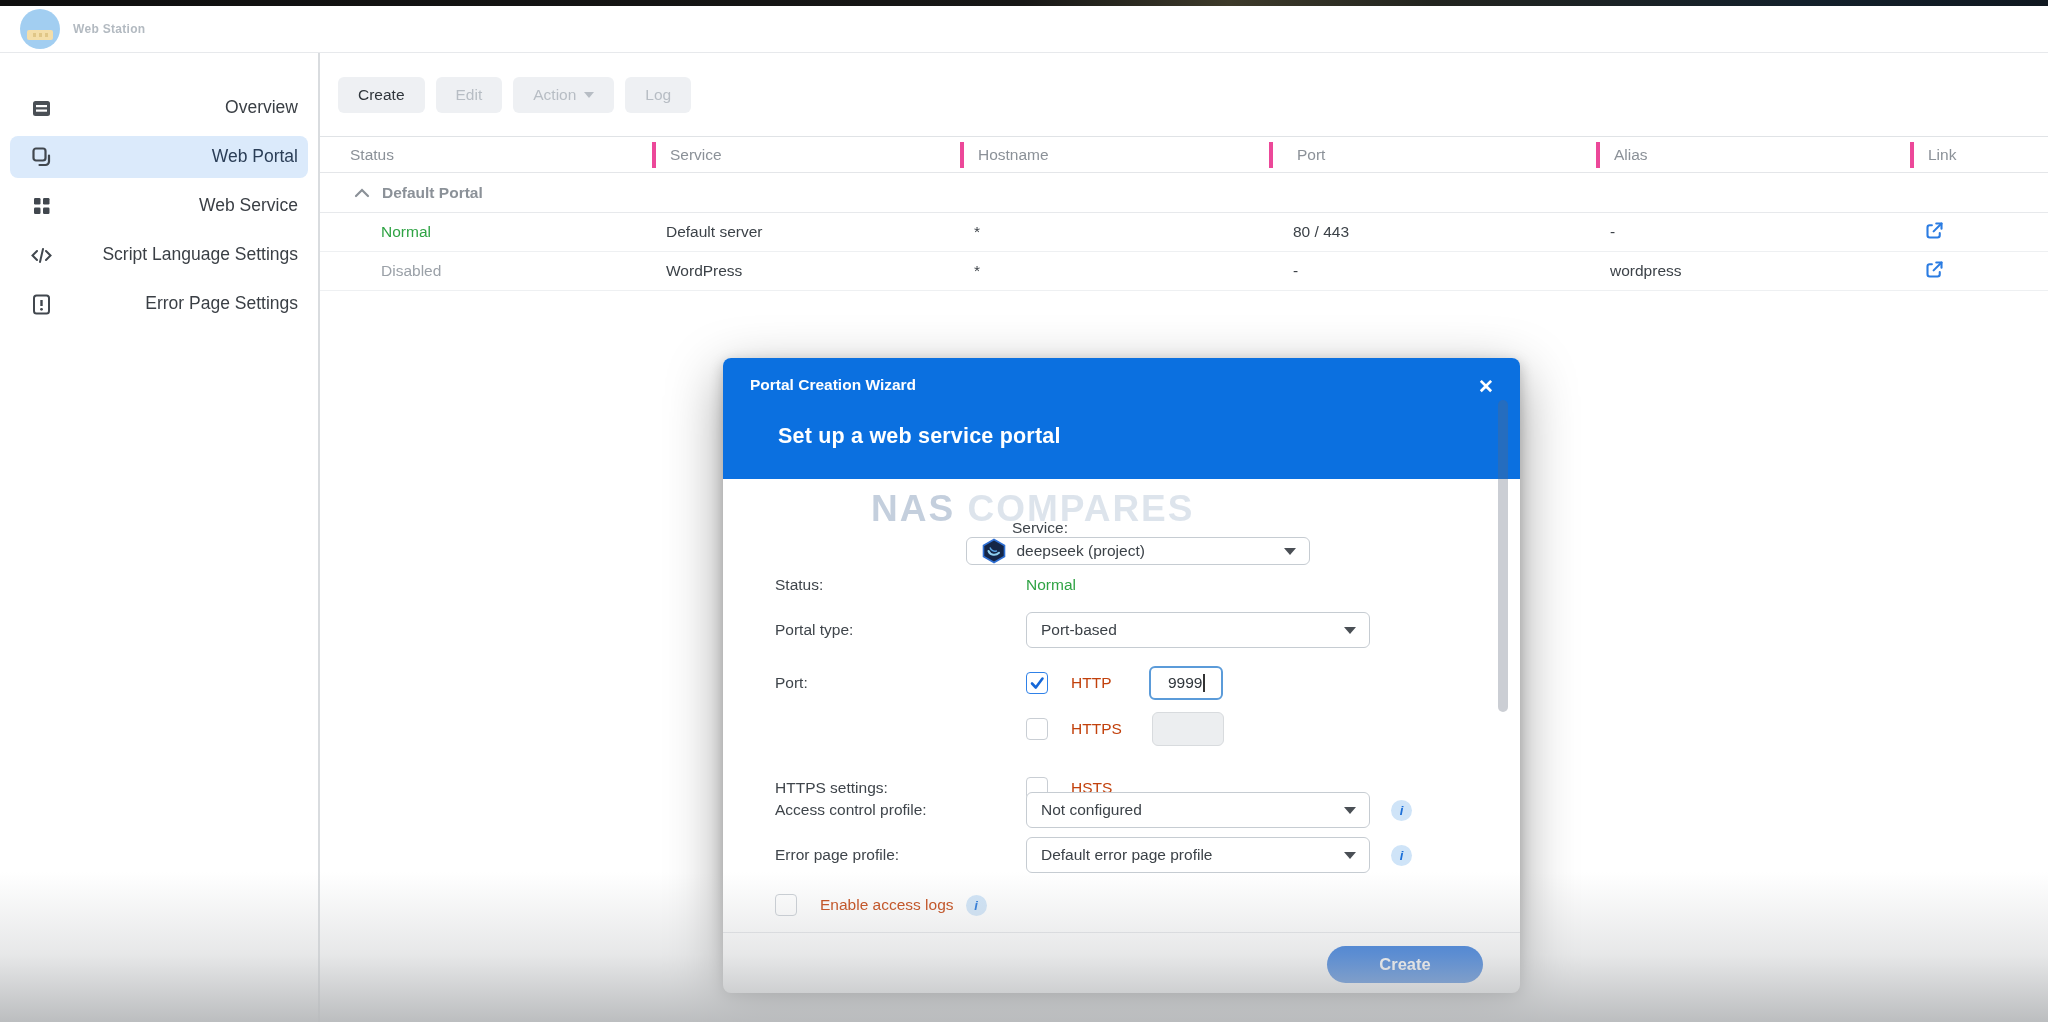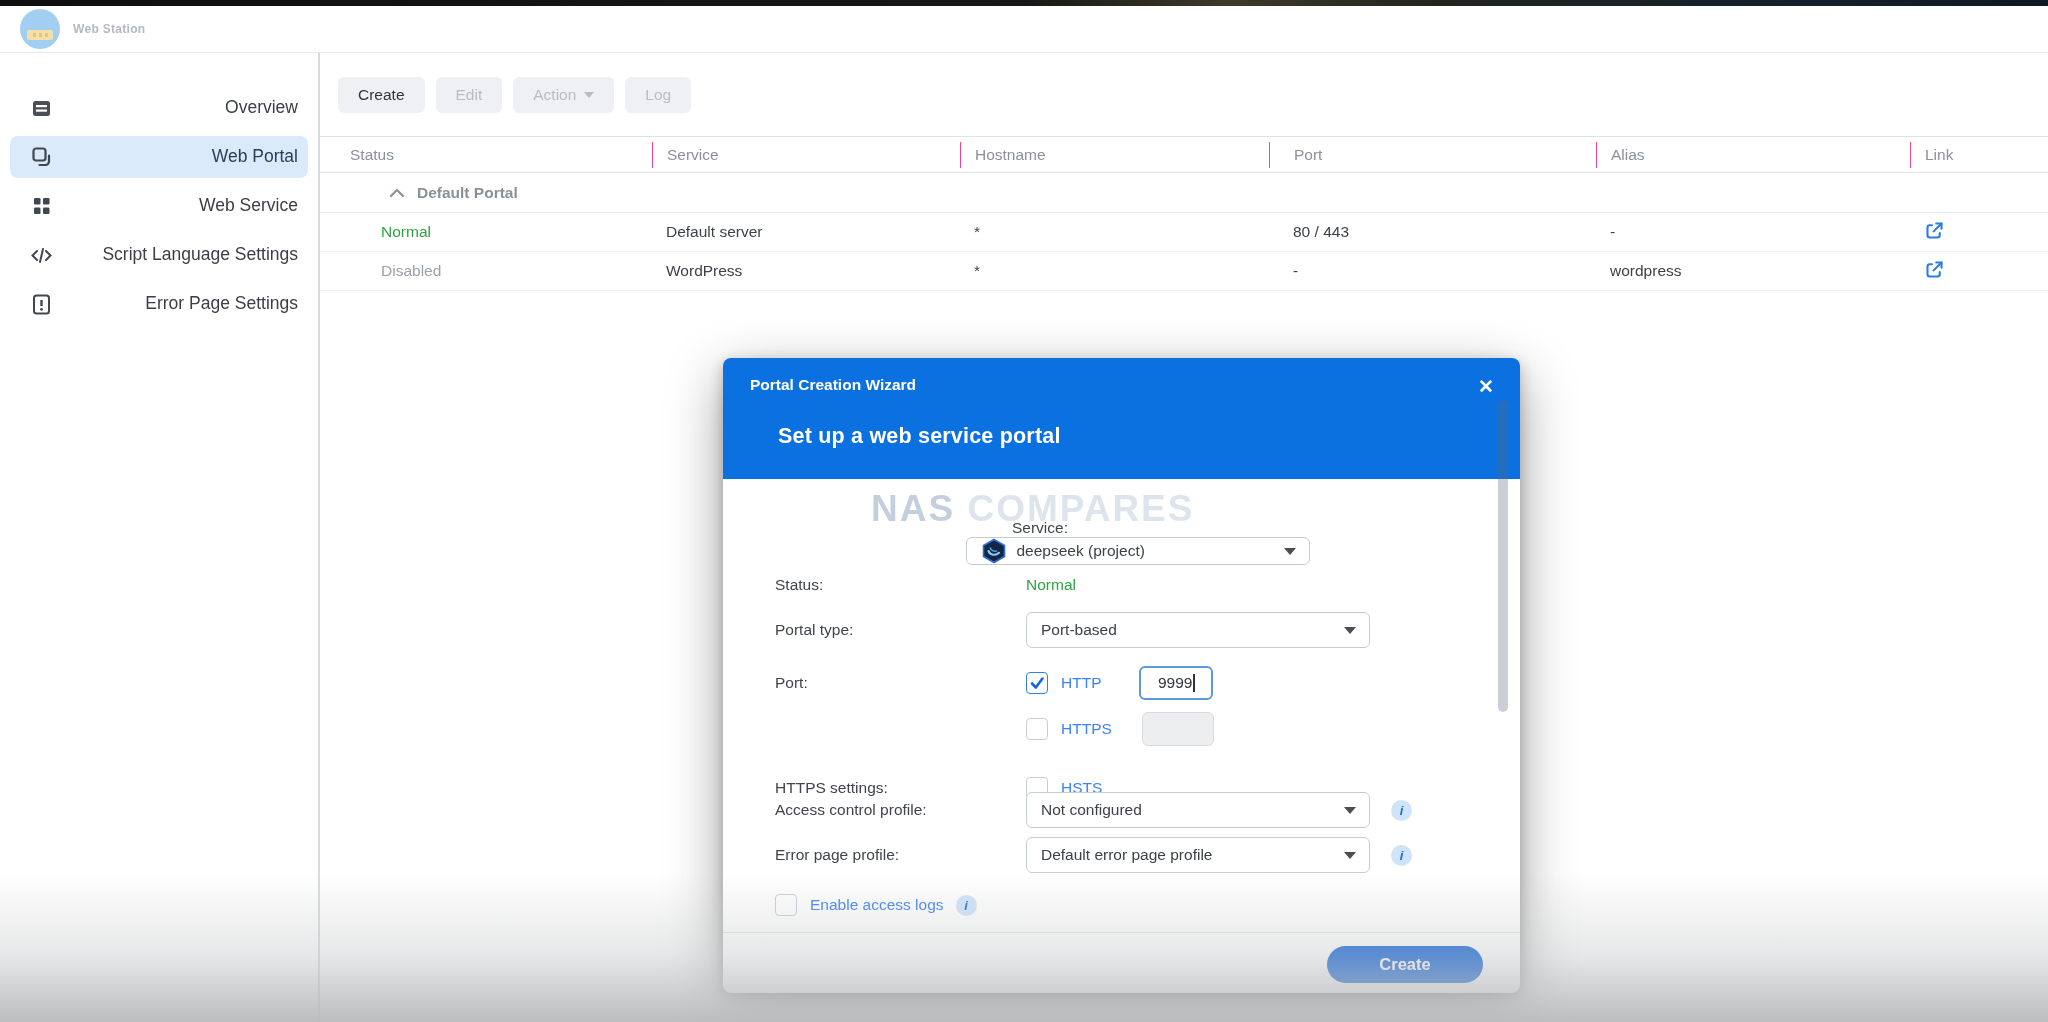--- a/index.html
+++ b/index.html
@@ -35,24 +35,24 @@
   .tbtn { height:36px; background:#eef0f3; border:none; border-radius:6px; font-family:inherit;
     font-size:15.5px; padding:0 20px; display:flex; align-items:center; gap:8px; }
   .tbtn.enabled { color:#2f353b; cursor:pointer; }
   .tbtn.disabled { color:#b7bdc4; }
   .tbtn .dcaret { width:0; height:0; border-left:5px solid transparent; border-right:5px solid transparent; border-top:6px solid #b7bdc4; }
 
   
   .table { margin-top:23px; border-top:1px solid #e0e3e6; font-size:15.5px; }
   .thead { display:grid; grid-template-columns:332px 308px 309px 327px 314px 1fr; height:36px; align-items:center;
     border-bottom:1px solid #e4e6e9; color:#8b9198; position:relative; }
-  .thead .th { padding-left:14px; border-left:1px solid #ec4899; height:26px; display:flex; align-items:center; }
+  .thead .th { padding-left:14px; border-left:4px solid #ec4899; height:26px; display:flex; align-items:center; }
   .thead .th:first-child { padding-left:30px; border-left:none; }
   .thead .th.port { padding-left:24px; }
-  .tgroup { display:flex; align-items:center; height:40px; border-bottom:1px solid #e7e9ec; color:#8b9198; font-weight:bold;padding-left:35px; }
+  .tgroup { display:flex; align-items:center; height:40px; border-bottom:1px solid #e7e9ec; color:#8b9198; font-weight:bold; }
   .tgroup .chev { margin-left:34px; margin-right:12px; display:flex; cursor:pointer; }
   .trow { display:grid; grid-template-columns:332px 308px 309px 327px 314px 1fr; height:39px; align-items:center;
     border-bottom:1px solid #eef0f2; cursor:pointer; }
   .trow .cell { padding-left:14px; }
   .trow .cell:first-child { padding-left:61px; }
   .trow .cell.port { padding-left:24px; }
   .st-green { color:#2fa344; }
   .st-gray { color:#9ba1a8; }
   .linkbtn { display:inline-flex; cursor:pointer; }
 
@@ -72,21 +72,21 @@
 
   .frow { position:absolute; left:52px; right:20px; height:36px; display:flex; align-items:center; font-size:15.5px; }
   .flabel { width:251px; color:#3f454b; }
   .select { width:344px; height:36px; border:1px solid #c6ccd2; border-radius:6px; background:#fff; display:flex;
     align-items:center; padding:0 14px; gap:10px; cursor:pointer; position:relative; }
   .select .scaret { position:absolute; right:13px; width:0; height:0; border-left:6px solid transparent;
     border-right:6px solid transparent; border-top:7px solid #4a4f55; }
   .checkbox { width:22px; height:22px; border:1px solid #c9ced4; border-radius:4px; background:#fff; display:flex;
     align-items:center; justify-content:center; cursor:pointer; flex:0 0 auto; }
   .checkbox.checked { border-color:#2f81e8; }
-  .cb-label { margin-left:13px; color:#3b82f6; }
+  .cb-label { margin-left:23px; color:#c2410c; }
   .port-input { width:74px; height:34px; border:2px solid #5b9bd9; border-radius:6px; margin-left:38px;
     display:flex; align-items:center; justify-content:center; font-size:15.5px; color:#2f353b; background:#fff; }
   .text-caret { width:1.5px; height:18px; background:#333; margin-left:1px; }
   .port-input.off { border:1px solid #d8dbde; background:#eceef0; margin-left:30px; width:72px; }
   .info { width:21px; height:21px; border-radius:50%; background:#cfe4f8; color:#1b6fd8; font-size:13px; font-weight:bold;
     font-style:italic; display:flex; align-items:center; justify-content:center; margin-left:21px; cursor:pointer; flex:0 0 auto; }
   .m-footer-line { position:absolute; left:0; right:0; top:574px; height:1px; background:#e3e5e8; }
   .create-btn { position:absolute; left:604px; top:588px; width:156px; height:37px; border-radius:19px; border:none;
     background:#1164d8; color:#fff; font-family:inherit; font-size:16.5px; font-weight:bold; cursor:pointer; }
   .green { color:#2fa344; }

